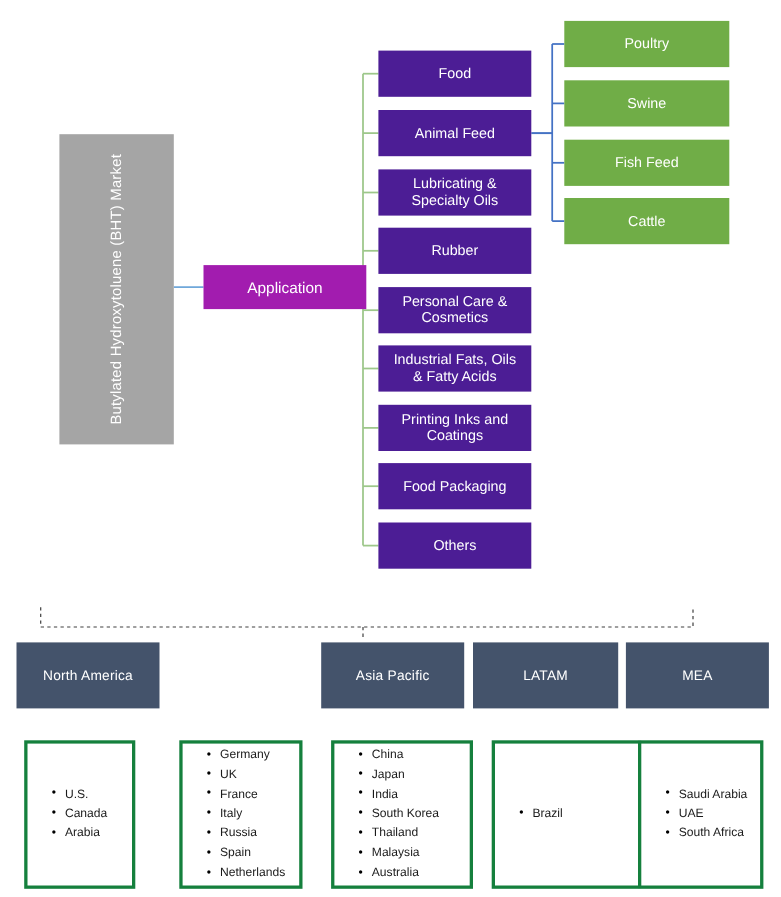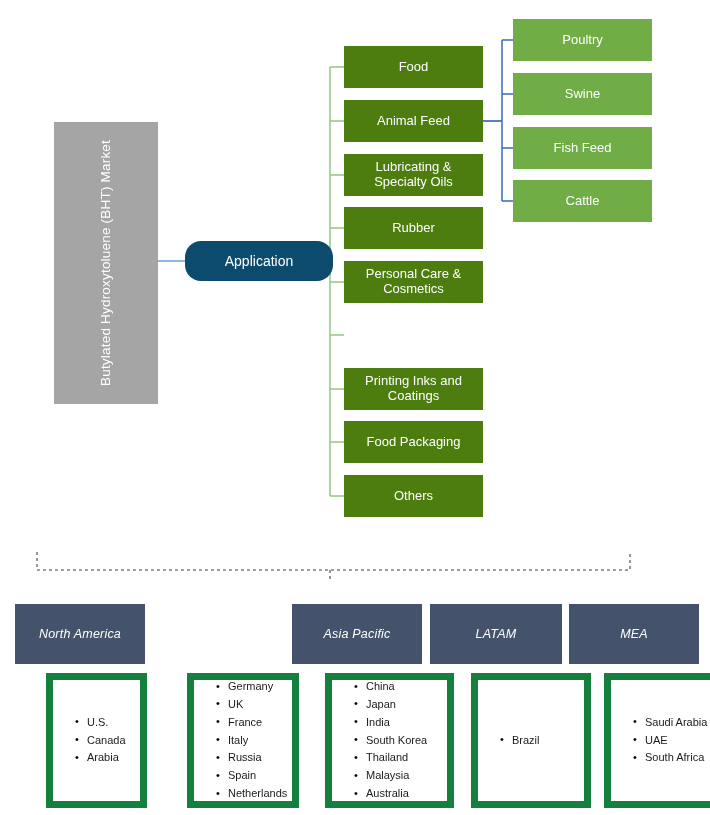--- a/index.html
+++ b/index.html
@@ -46,62 +46,59 @@
     letter-spacing: 0.2px;
     white-space: nowrap;
     color: #ffffff;
   }
   
   #application-box {
     left: 185px;
     top: 241px;
     width: 148px;
     height: 40px;
-    background: #0c4a6e;
+    background: #a21caf;
     font-size: 14px;
-    border-radius: 16px;
   }
   
   .green-box {
     left: 344px;
     width: 139px;
     height: 42px;
-    background: #4d7c0f;
+    background: #4c1d95;
     font-size: 13px;
     padding: 0 4px;
   }
   
   .green-sub-box {
     left: 513px;
-    width: 139px;
+    width: 150px;
     height: 42px;
     background: #70ad47;
     font-size: 13px;
     padding: 0 4px;
   }
   
   .region-header {
-    top: 604px;
+    top: 584px;
     height: 60px;
     background: #44536b;
     font-size: 12.5px;
     letter-spacing: 0.2px;
-    font-style: italic;
   }
   
   .region-panel {
     position: absolute;
     box-sizing: border-box;
     top: 673px;
     height: 135px;
     background: #ffffff;
-    border: 7px solid #15803d;
+    border: 3px solid #15803d;
     display: flex;
     align-items: center;
-    margin-left: 24px;
   }
   .region-panel ul {
     margin: 0;
     padding: 0 0 0 22px;
     list-style: none;
     width: 100%;
   }
   .region-panel li {
     position: relative;
     font-size: 11px;
@@ -170,20 +167,23 @@
     </div>
   <div class="box green-box" style="top:154px">
       <span>Lubricating &amp;<br>Specialty Oils</span>
     </div>
   <div class="box green-box" style="top:207px">
       <span>Rubber</span>
     </div>
   <div class="box green-box" style="top:261px">
       <span>Personal Care &amp;<br>Cosmetics</span>
     </div>
+  <div class="box green-box" style="top:314px">
+      <span>Industrial Fats, Oils<br>&amp; Fatty Acids</span>
+    </div>
   <div class="box green-box" style="top:368px">
       <span>Printing Inks and<br>Coatings</span>
     </div>
   <div class="box green-box" style="top:421px">
       <span>Food Packaging</span>
     </div>
   <div class="box green-box" style="top:475px">
       <span>Others</span>
     </div>
 
@@ -235,21 +235,21 @@
       <ul>
         <li>China</li>
         <li>Japan</li>
         <li>India</li>
         <li>South Korea</li>
         <li>Thailand</li>
         <li>Malaysia</li>
         <li>Australia</li>
       </ul>
     </div>
-  <div class="region-panel" style="left:447px;width:120px">
+  <div class="region-panel" style="left:447px;width:136px">
       <ul>
         <li>Brazil</li>
       </ul>
     </div>
   <div class="region-panel" style="left:580px;width:114px">
       <ul>
         <li>Saudi Arabia</li>
         <li>UAE</li>
         <li>South Africa</li>
       </ul>

